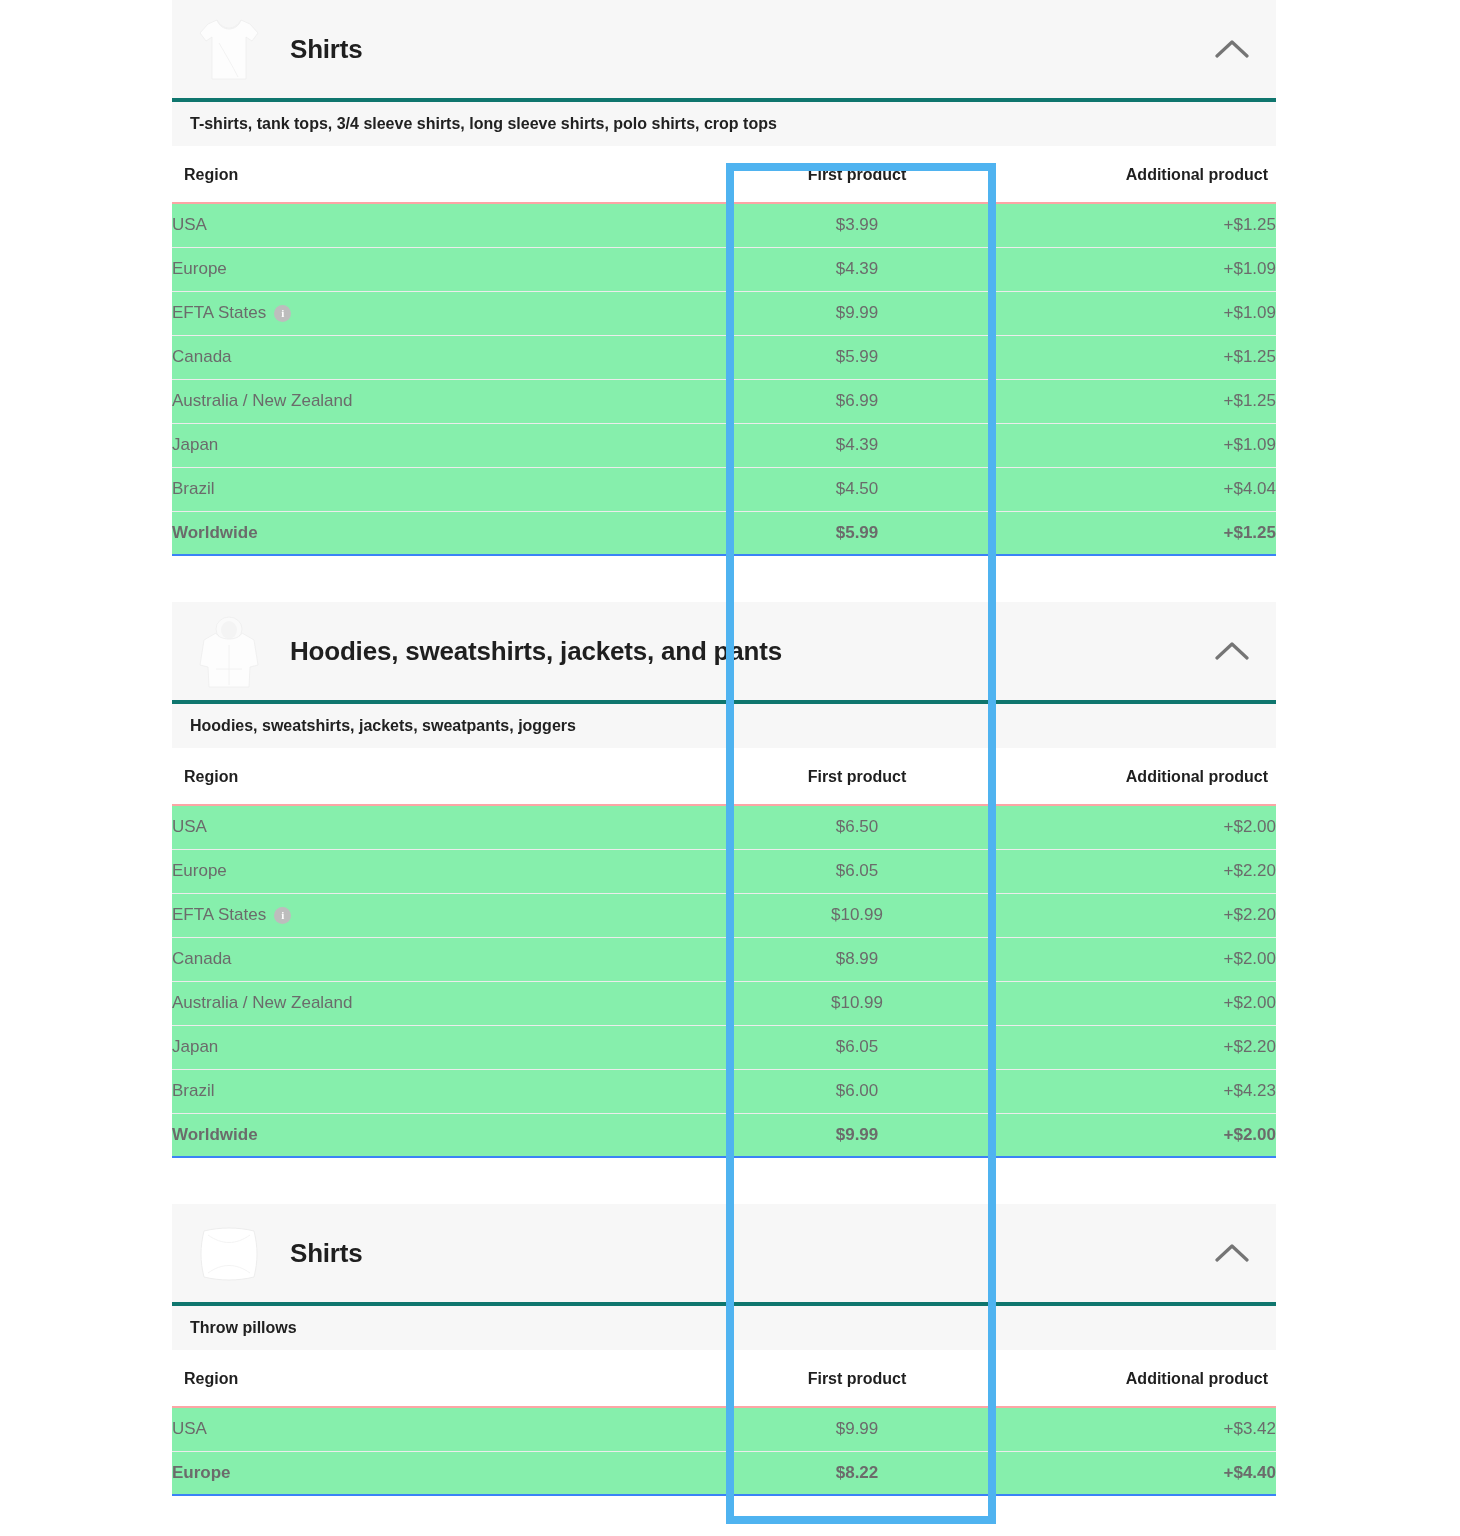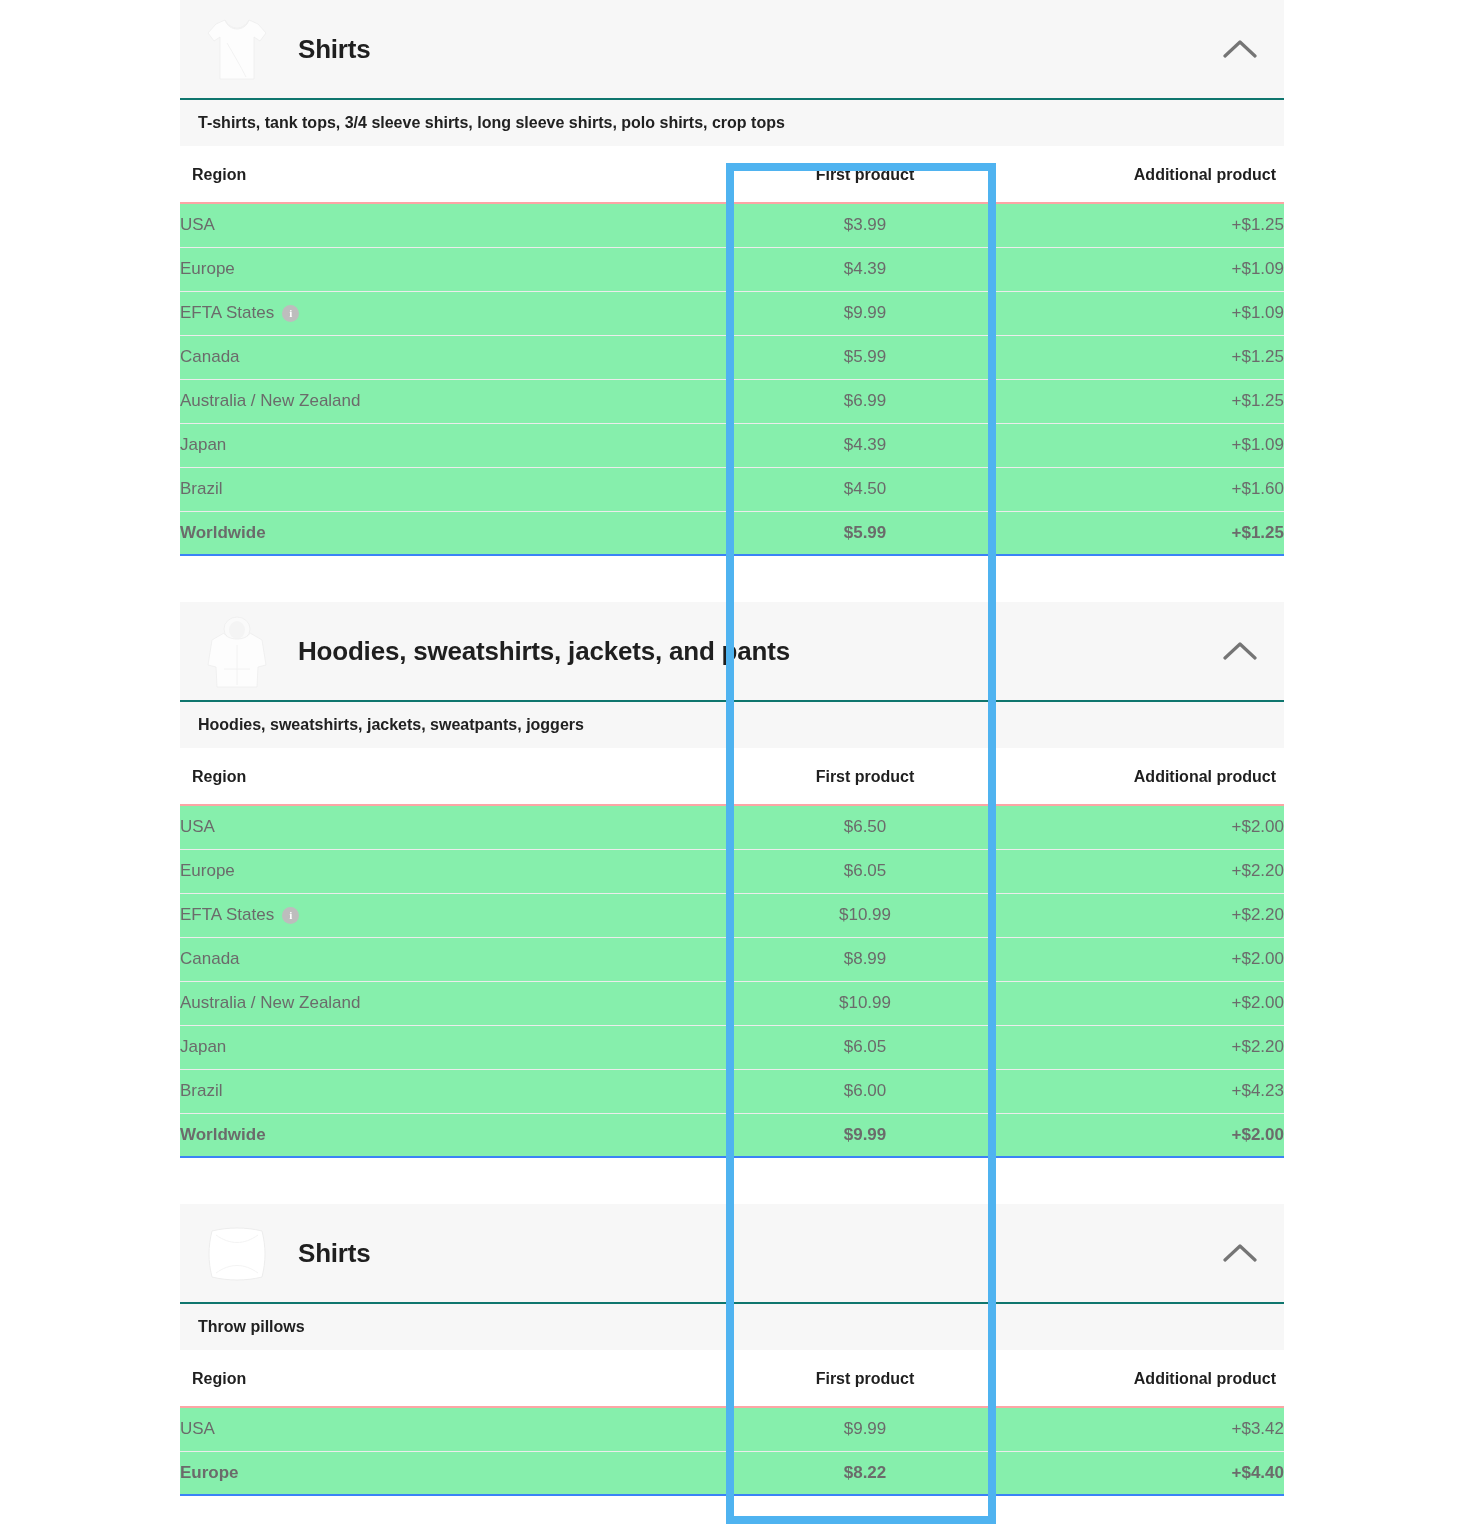--- a/index.html
+++ b/index.html
@@ -11,21 +11,21 @@
     overflow: hidden;
   }
   .page {
     position: relative;
     width: 1460px;
     height: 1536px;
     background: #ffffff;
   }
   .container {
     position: absolute;
-    left: 180px;
+    left: 172px;
     top: 0;
     width: 1104px;
   }
 
   
   .section-header {
     position: relative;
     height: 98px;
     background: #f7f7f7;
     display: flex;
@@ -65,21 +65,21 @@
   
   .section-sub {
     height: 48px;
     background: #f7f7f7;
     display: flex;
     align-items: center;
     padding-left: 18px;
     font-size: 16px;
     font-weight: bold;
     color: #212121;
-    border-top: 2px solid #0f766e;
+    border-top: 4px solid #0f766e;
   }
 
   
   .tbl {
     width: 100%;
     border-collapse: collapse;
     table-layout: fixed;
   }
   .tbl col.c-region { width: 552px; }
   .tbl col.c-first  { width: 266px; }
@@ -220,21 +220,21 @@
                   <span>Japan</span>
                 </span></td>
               <td class="td-first">$4.39</td>
               <td class="td-add">+$1.09</td>
             </tr>
             <tr>
               <td class="td-region"><span class="region-wrap">
                   <span>Brazil</span>
                 </span></td>
               <td class="td-first">$4.50</td>
-              <td class="td-add">+$1.60</td>
+              <td class="td-add">+$4.04</td>
             </tr>
             <tr>
               <td class="td-region"><span class="region-wrap">
                   <span>Worldwide</span>
                 </span></td>
               <td class="td-first">$5.99</td>
               <td class="td-add">+$1.25</td>
             </tr>
           </tbody>
         </table>

